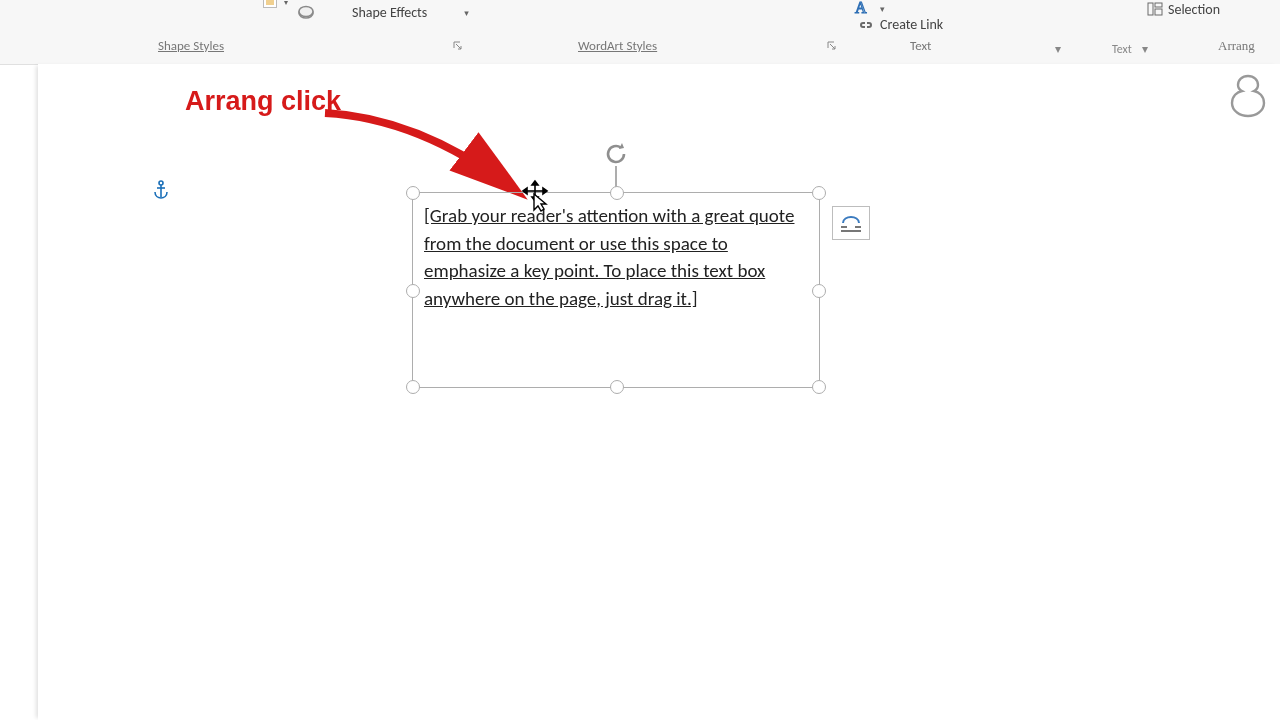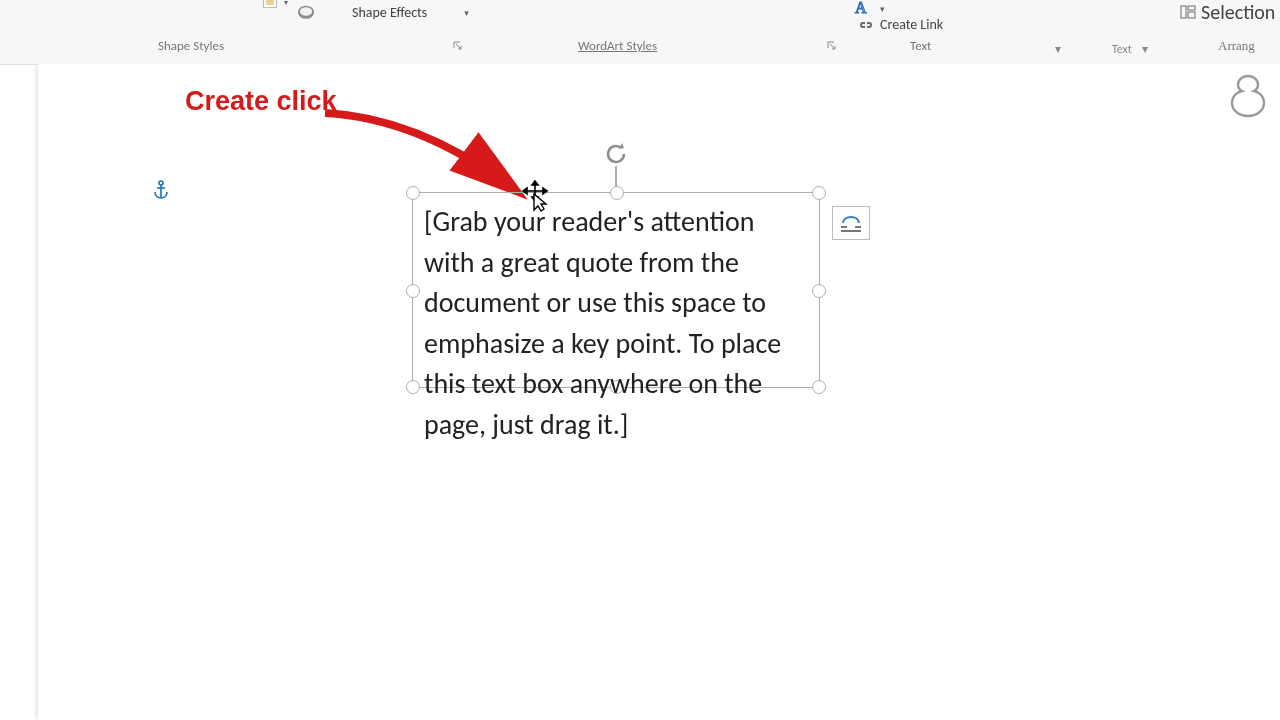--- a/index.html
+++ b/index.html
@@ -26,21 +26,21 @@
   .ribbon .bottom-row {
     position: relative;
     height: 30px;
     font-size: 13px;
     color: #777;
   }
   .group-label {
     position: absolute;
     top: 4px;
   }
-  .grp-shape-styles { left: 158px; }
+  .grp-shape-styles { left: 158px; text-decoration: underline; }
   .grp-wordart      { left: 578px; text-decoration: underline; }
   .grp-text         { left: 910px; }
   .grp-arrange      { left: 1218px; font-family: Liberation Serif, serif; }
   .dialog-launcher {
     position: absolute;
     top: 6px;
     width: 12px; height: 12px;
     color: #888;
   }
   .dl-shape   { left: 452px; }
@@ -51,21 +51,21 @@
     align-items: center;
     gap: 4px;
     font-size: 14px;
     color: #444;
   }
   .btn-shape-effects { top: 2px; left: 296px; gap: 36px; }
   .btn-text-outline  { top: 0px; left: 855px; }
   .btn-create-link   { top: 2px; left: 856px; }
   .btn-position      { top: -14px; left: 1028px; font-size: 13px; color:#666;}
   .btn-wraptext      { top: -14px; left: 1104px; font-size: 13px; color:#666;}
-  .btn-selection     { top: 0px; left: 1179px; font-size: 20px; }
+  .btn-selection     { top: 0px; left: 1146px; font-size: 14px; }
   .dropdown-arrow {
     font-size: 9px;
     color: #666;
     padding-left: 1px;
   }
   .small-desc { position:absolute; top:8px; font-size:12px; color:#888; }
   .sd-position { left:1055px; }
   .sd-wraptext { left:1112px; }
   .mini-swatch {
     position:absolute;
@@ -147,23 +147,24 @@
   .h-ne{right:-6px; top:-6px;}
   .h-w {left:-6px; top:calc(50% - 6px);}
   .h-e {right:-6px; top:calc(50% - 6px);}
   .h-sw{left:-6px; bottom:-6px;}
   .h-s {left:calc(50% - 6px); bottom:-6px;}
   .h-se{right:-6px; bottom:-6px;}
 
   .textbox-content{
     position:absolute; inset:10px 12px;
     font-family: Calibri, Arial, sans-serif;
-    font-size:28px;
+    font-size:19px;
     line-height:1.45;
     color:#222;
+    text-decoration:underline;
   }
 
   .layout-btn{
     position:absolute;
     left:832px; top:206px;
     width:36px; height:32px;
     border:1px solid #bdbdbd;
     background:#fff;
     display:flex; align-items:center; justify-content:center;
   }
@@ -271,21 +272,21 @@
     <path d="M3 12c0 4 3 6 6 6s6-2 6-6" fill="none" stroke="#1a6fb8" stroke-width="1.6"></path>
   </svg>
 </div>
 
 <div class="watermark">
   <svg width="48" height="48" viewBox="0 0 48 48">
     <path d="M24 4c6 0 10 4 10 9 0 3-2 5-4 6 5 1 10 5 10 12 0 8-8 13-16 13S8 39 8 31c0-7 5-11 10-12-2-1-4-3-4-6 0-5 4-9 10-9z" fill="none" stroke="#8f8f8f" stroke-width="2.4"></path>
   </svg>
 </div>
 
-<div class="annotation">Create click</div>
+<div class="annotation">Arrang click</div>
 <svg class="annotation-arrow" width="230" height="115" viewBox="0 0 230 115">
   <defs>
     <marker id="arrhead" markerWidth="10" markerHeight="10" refX="8" refY="3" orient="auto">
       <path d="M0,0 L10,3 L0,6 Z" fill="#d61a1a"></path>
     </marker>
   </defs>
   <path d="M15 15 Q 110 20 205 92" fill="none" stroke="#d61a1a" stroke-width="8" marker-end="url(#arrhead)"></path>
 </svg>
 
 <div class="textbox-wrap">

